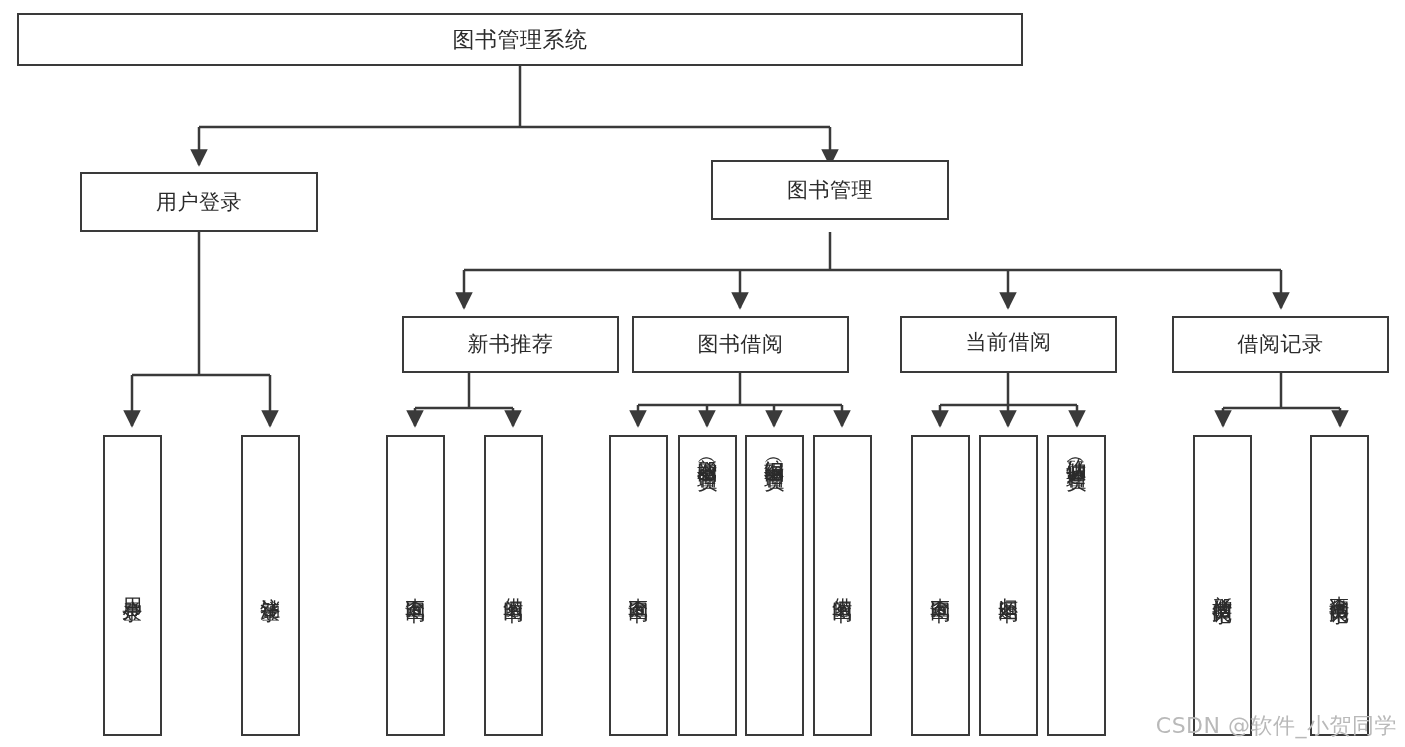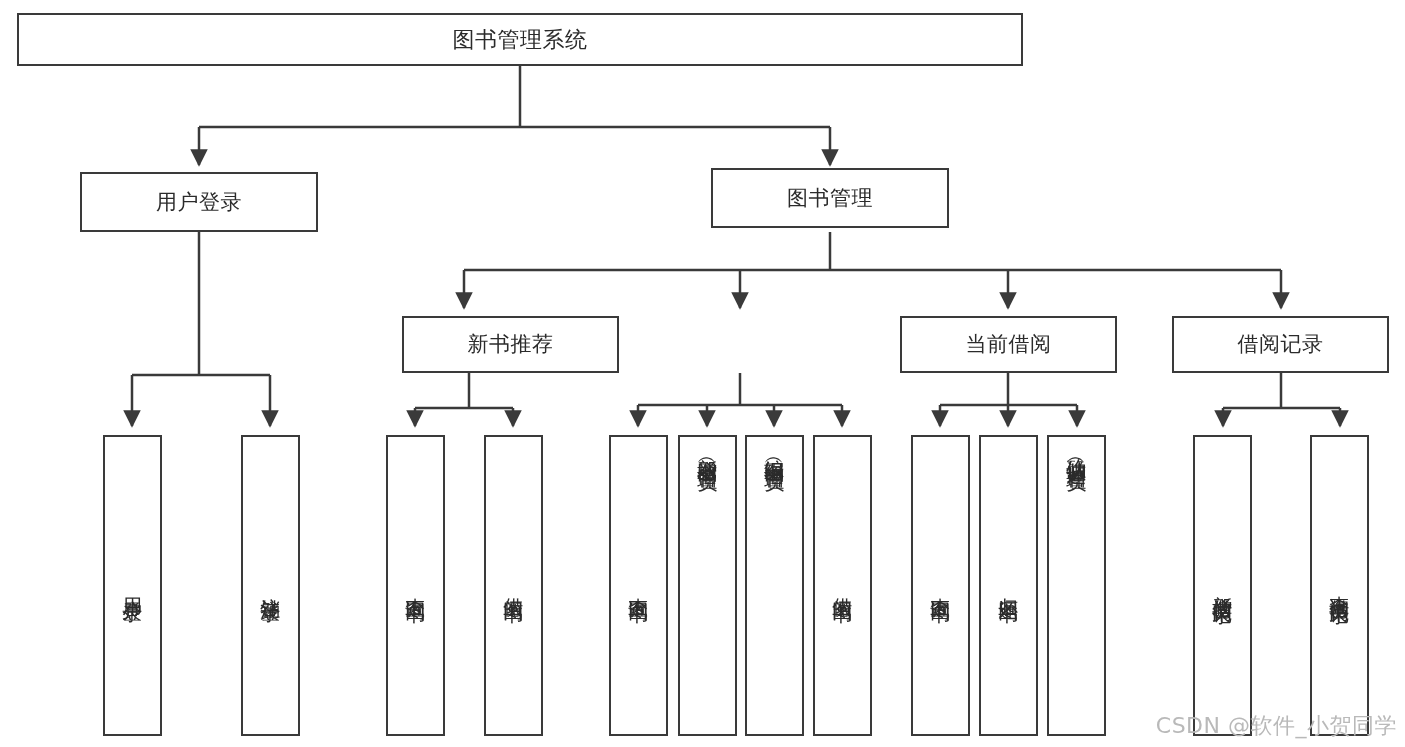--- a/index.html
+++ b/index.html
@@ -134,30 +134,33 @@
   </svg>
 
   <div class="node root" style="left:17px; top:13px; width:1006px; height:53px;">
     <span class="node-label">图书管理系统</span>
   </div>
 
   <div class="node" style="left:80px; top:172px; width:238px; height:60px;">
     <span class="node-label">用户登录</span>
   </div>
 
-  <div class="node" style="left:711px; top:168px; width:238px; height:60px;justify-content:center;">
+  <div class="node" style="left:711px; top:160px; width:238px; height:60px;justify-content:center;">
     <span class="node-label">图书管理</span>
   </div>
 
   <div class="node" style="left:361px; top:316px; width:217px; height:57px;margin-left:41px;">
     <span class="node-label">新书推荐</span>
   </div>
 
-
-  <div class="node" style="left:900px; top:316px; width:217px; height:57px;">
+  <div class="node" style="left:632px; top:316px; width:217px; height:57px;">
+    <span class="node-label">图书借阅</span>
+  </div>
+
+  <div class="node" style="left:900px; top:316px; width:217px; height:57px;font-family:Liberation Mono, monospace;">
     <span class="node-label">当前借阅</span>
   </div>
 
   <div class="node" style="left:1172px; top:316px; width:217px; height:57px;font-family:Liberation Serif, serif;">
     <span class="node-label">借阅记录</span>
   </div>
 
   <div class="node leaf center-text" style="left:103px; top:435px; width:59px; height:301px;">
     <span class="node-label">用户登录</span>
   </div>

